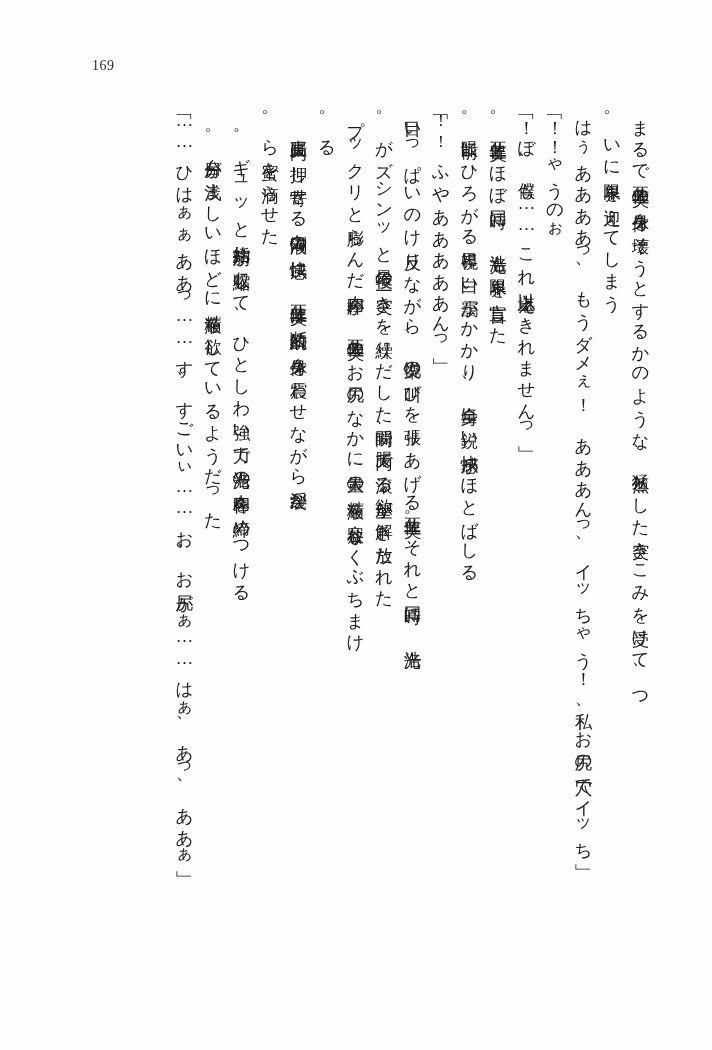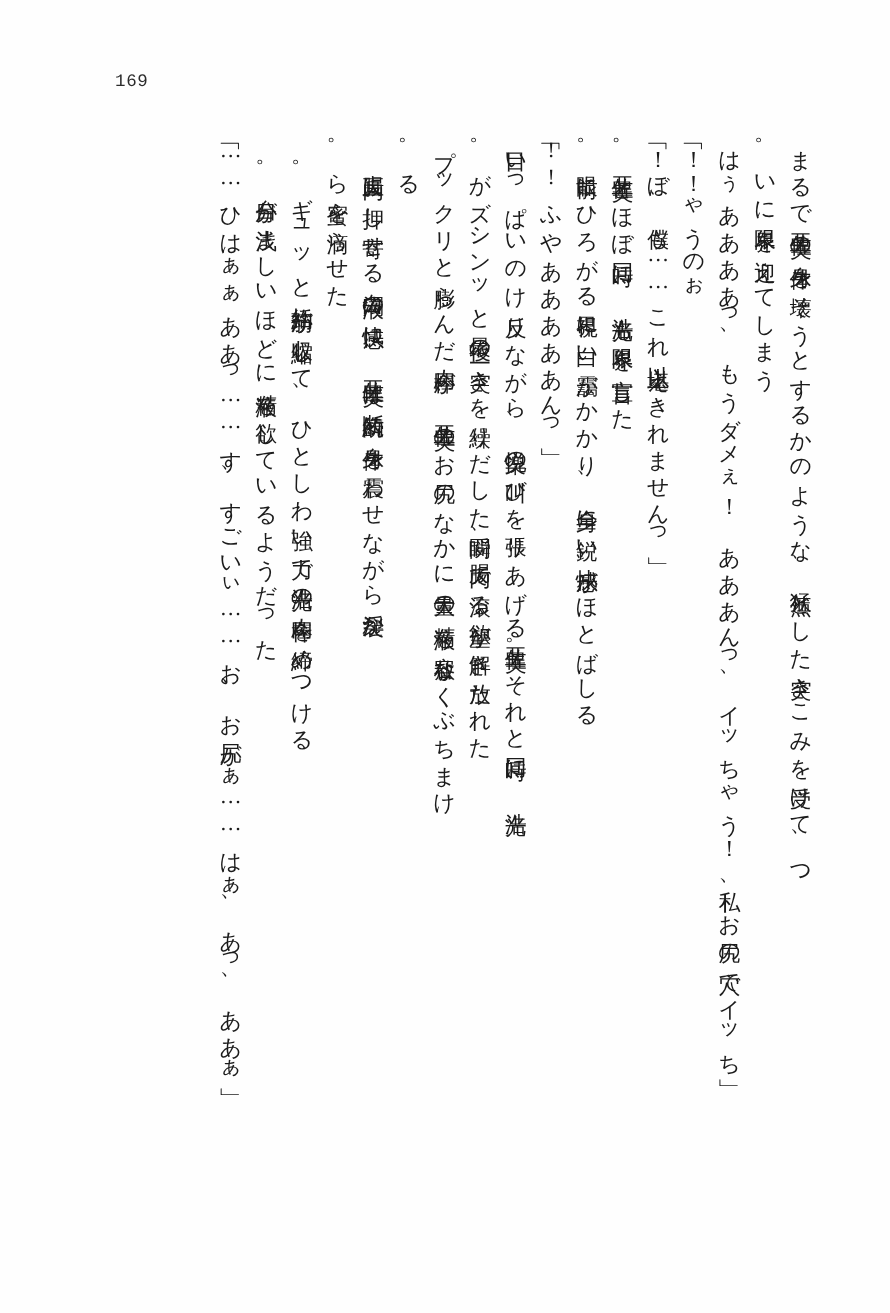--- a/index.html
+++ b/index.html
@@ -23,21 +23,21 @@
   }
 
   
   .page-number {
     position: absolute;
     top: 58px;
     left: 92px;
     font-size: 14px;
     letter-spacing: 0.5px;
     color: #2b2b2b;
-    font-family: Liberation Mono, monospace;
+    font-family: Liberation Serif, serif;
   }
 
   
   .text-block {
     position: absolute;
     top: 108px;
     right: 58px;
     left: 58px;
     height: 860px;
     display: flex;

